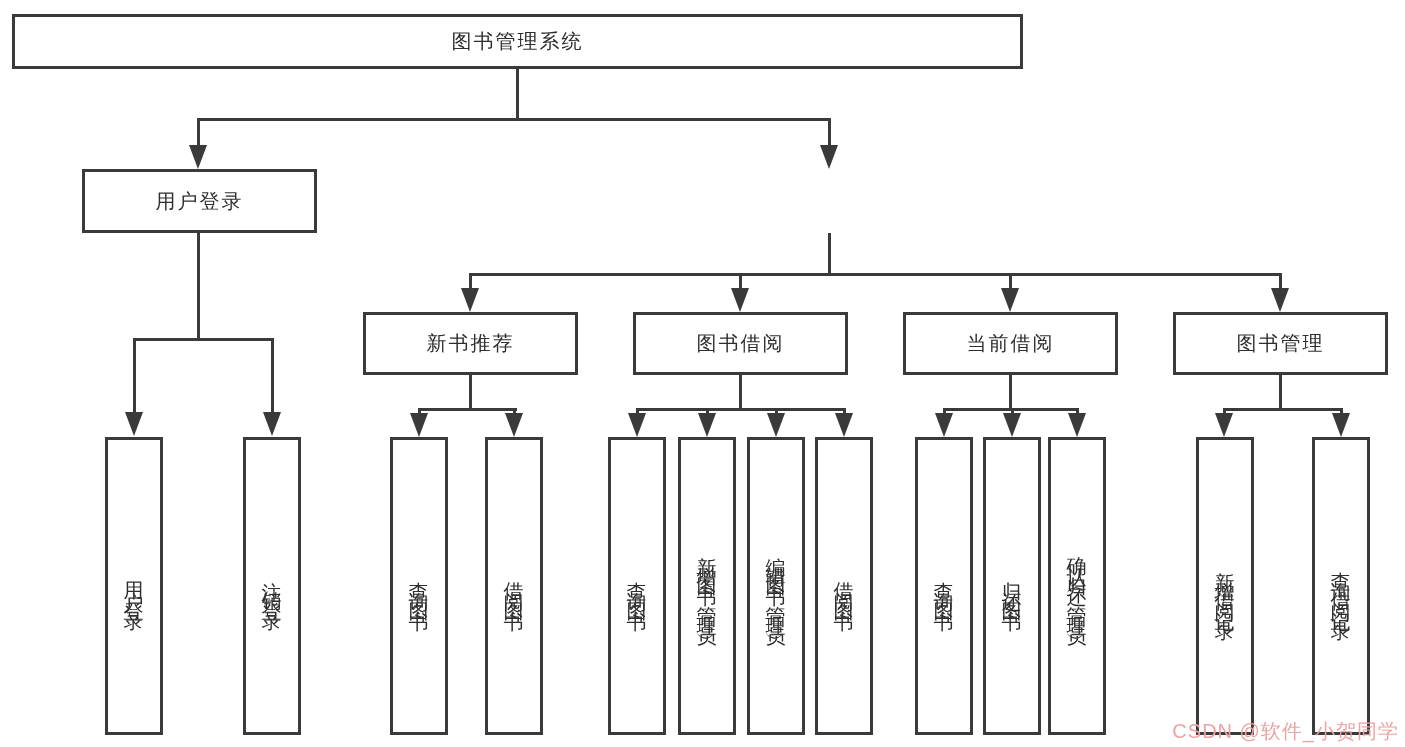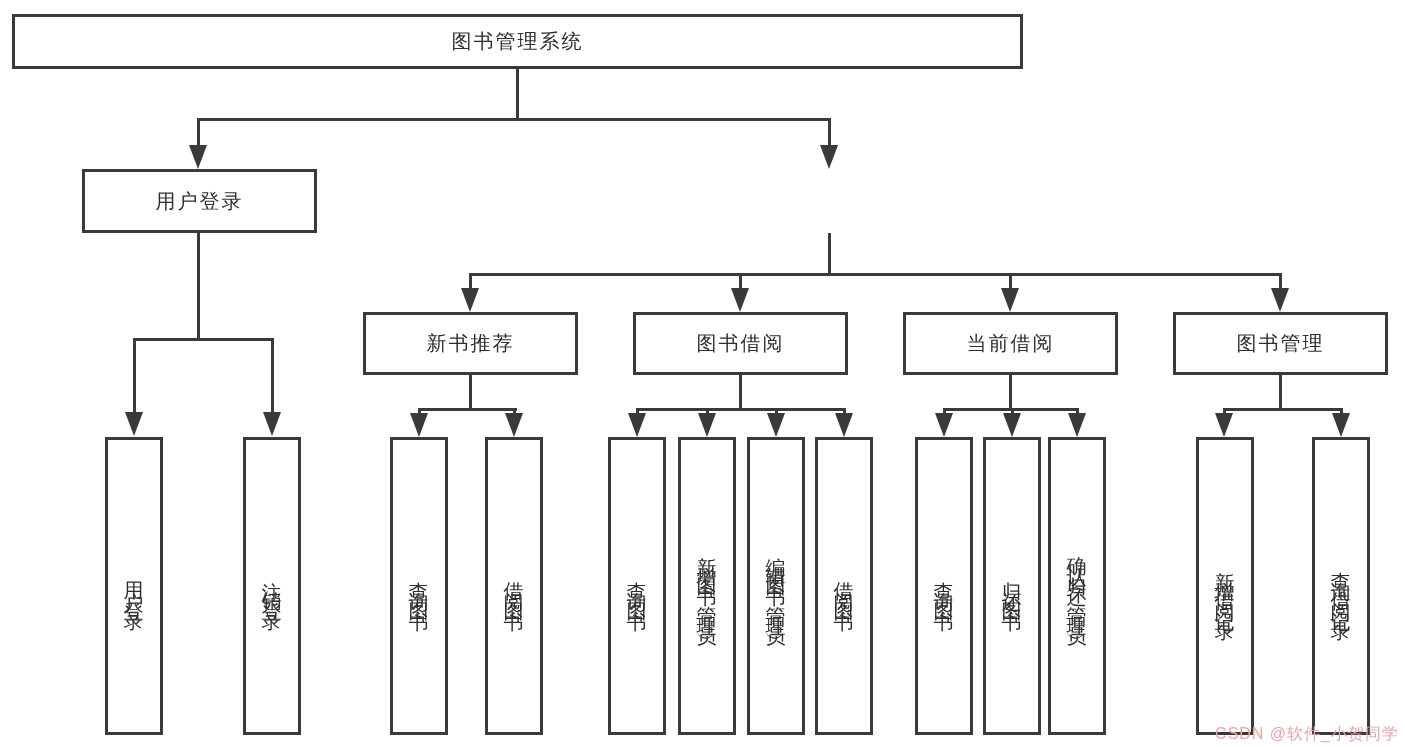--- a/index.html
+++ b/index.html
@@ -47,21 +47,21 @@
     width: 0;
     height: 0;
     border-left: 9px solid transparent;
     border-right: 9px solid transparent;
     border-top: 24px solid #3a3a3a;
   }
   .watermark {
     position: absolute;
     right: 6px;
     bottom: 2px;
-    font-size: 16px;
+    font-size: 20px;
     color: #eda3a3;
     letter-spacing: 1px;
     white-space: nowrap;
   }
 </style>
 </head>
 <body>
 
 <div id="canvas">
 

